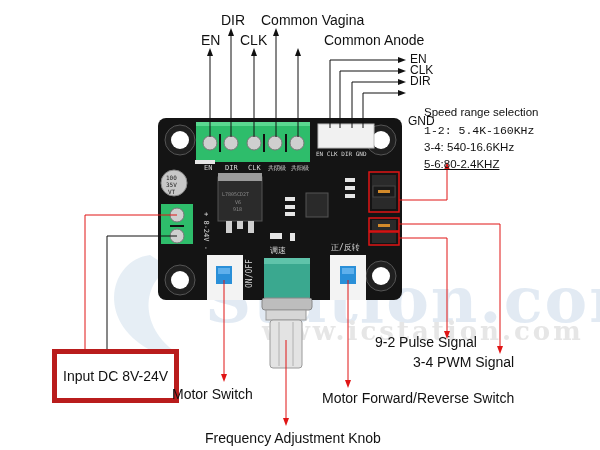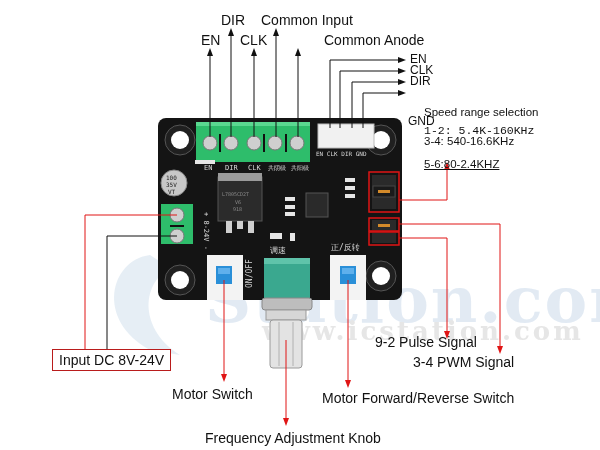--- a/index.html
+++ b/index.html
@@ -2,21 +2,21 @@
 <html><head>
 <meta charset="utf-8">
 <style>
   html,body{margin:0;padding:0;background:#ffffff;}
   body{width:600px;height:450px;position:relative;overflow:hidden;font-family:"Liberation Sans",sans-serif;color:#111;}
   .lbl{position:absolute;white-space:nowrap;font-size:14px;line-height:16px;color:#111;}
   .sm{font-size:12px;line-height:13px;}
   .spd{font-size:11.5px;line-height:13px;text-align:right;}
   .wm{position:absolute;white-space:nowrap;font-family:"DejaVu Serif",serif;font-weight:bold;}
   #stage{position:absolute;left:0;top:0;}
-  .box{position:absolute;border:1px solid #b91c1c;padding:1px 6px;font-size:14px;line-height:18px;background:#fff;}
+  .box{position:absolute;border:5px solid #b91c1c;padding:13px 6px;font-size:14px;line-height:18px;background:#fff;}
   .silk{font-family:"DejaVu Sans Mono",monospace;fill:#d8d8d8;font-size:7px;}
 </style>
 </head>
 <body>
 
 <div class="wm" style="left:205px;top:262px;font-size:64px;color:#dde7f2;letter-spacing:2px;opacity:0.85;">
   <span>Station.com</span>
 </div>
 <div class="wm" style="left:262px;top:316px;font-size:26px;color:#e6e6e6;letter-spacing:3px;">
   <span>www.icstation.com</span>
@@ -184,33 +184,33 @@
 
   <line x1="224" y1="280" x2="224" y2="378" stroke="#e01515" marker-end="url(#ar)"></line>
   <line x1="286" y1="340" x2="286" y2="422" stroke="#e01515" marker-end="url(#ar)"></line>
   <line x1="348" y1="280" x2="348" y2="384" stroke="#e01515" marker-end="url(#ar)"></line>
   <polyline points="399,200 447,200 447,166" stroke="#e01515" fill="none" marker-end="url(#ar)"></polyline>
   <polyline points="399,238 447,238 447,335" stroke="#e01515" fill="none" marker-end="url(#ar)"></polyline>
   <polyline points="399,224 500,224 500,350" stroke="#e01515" fill="none" marker-end="url(#ar)"></polyline>
 </svg>
 
 <div class="lbl" style="left:221px;top:12px;">DIR</div>
-<div class="lbl" style="left:261px;top:12px;">Common Input</div>
+<div class="lbl" style="left:261px;top:12px;">Common Vagina</div>
 <div class="lbl" style="left:201px;top:32px;">EN</div>
 <div class="lbl" style="left:240px;top:32px;">CLK</div>
 <div class="lbl" style="left:292px;top:32px;margin-left:32px;">Common Anode</div>
 
 <div class="lbl sm" style="left:410px;top:53px;">EN</div>
 <div class="lbl sm" style="left:410px;top:64px;">CLK</div>
 <div class="lbl sm" style="left:410px;top:75px;">DIR</div>
 <div class="lbl sm" style="left:408px;top:87px;margin-top:28px;">GND</div>
 
 <div class="lbl spd" style="left:424px;top:106px;">Speed range selection</div>
 <div class="lbl spd" style="left:424px;top:124px;font-family:Liberation Mono, monospace;">1-2: 5.4K-160KHz</div>
-<div class="lbl spd" style="left:424px;top:135px;">3-4: 540-16.6KHz</div>
+<div class="lbl spd" style="left:424px;top:141px;">3-4: 540-16.6KHz</div>
 <div class="lbl spd" style="left:424px;top:158px;text-decoration:underline;">5-6:80-2.4KHZ</div>
 
 <div class="box" style="left:52px;top:349px;">
   <span>Input DC 8V-24V</span>
 </div>
 
 <div class="lbl" style="left:172px;top:386px;">Motor Switch</div>
 <div class="lbl" style="left:205px;top:430px;">Frequency Adjustment Knob</div>
 <div class="lbl" style="left:322px;top:390px;">Motor Forward/Reverse Switch</div>
 <div class="lbl" style="left:375px;top:334px;">9-2 Pulse Signal</div>

